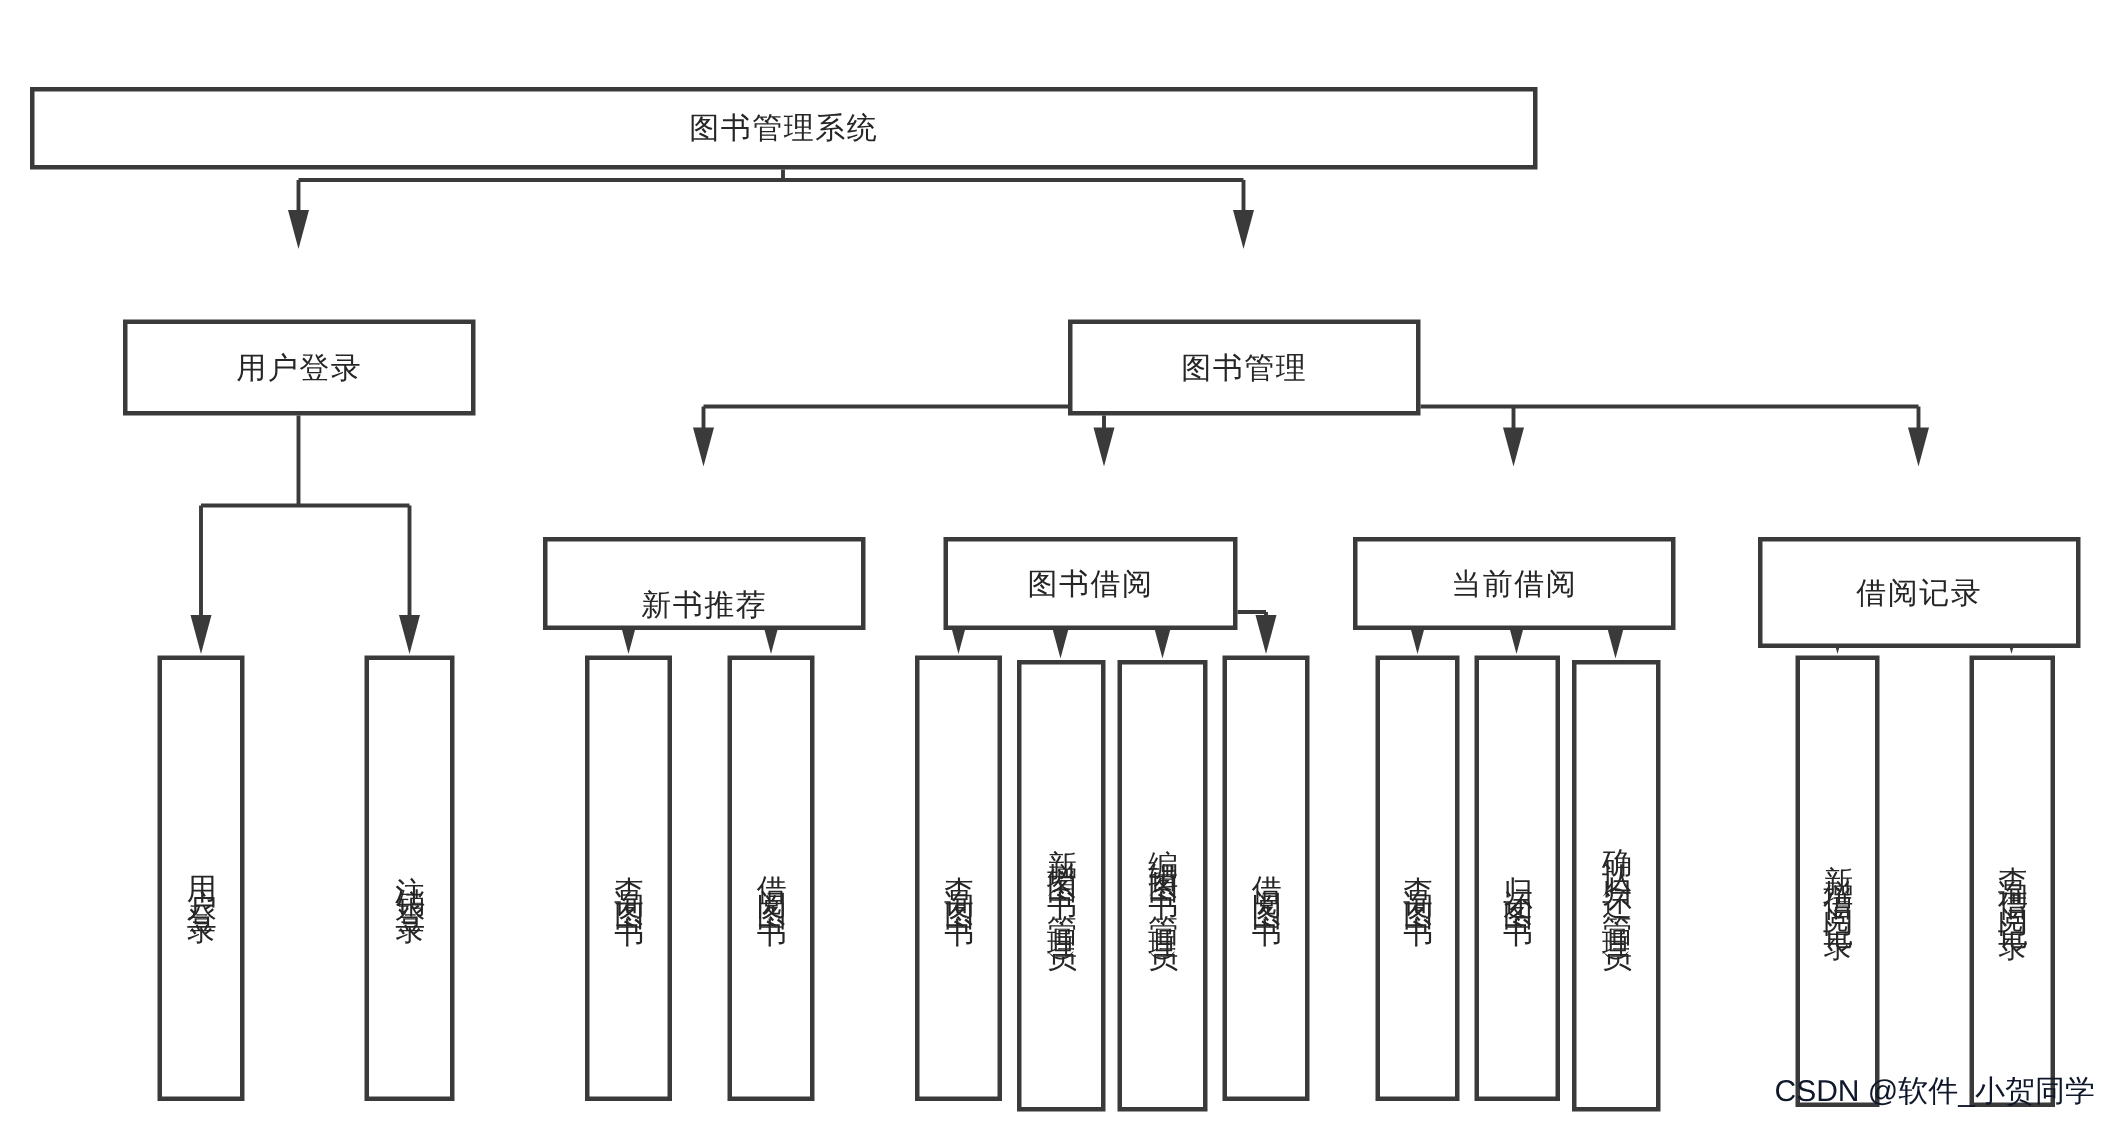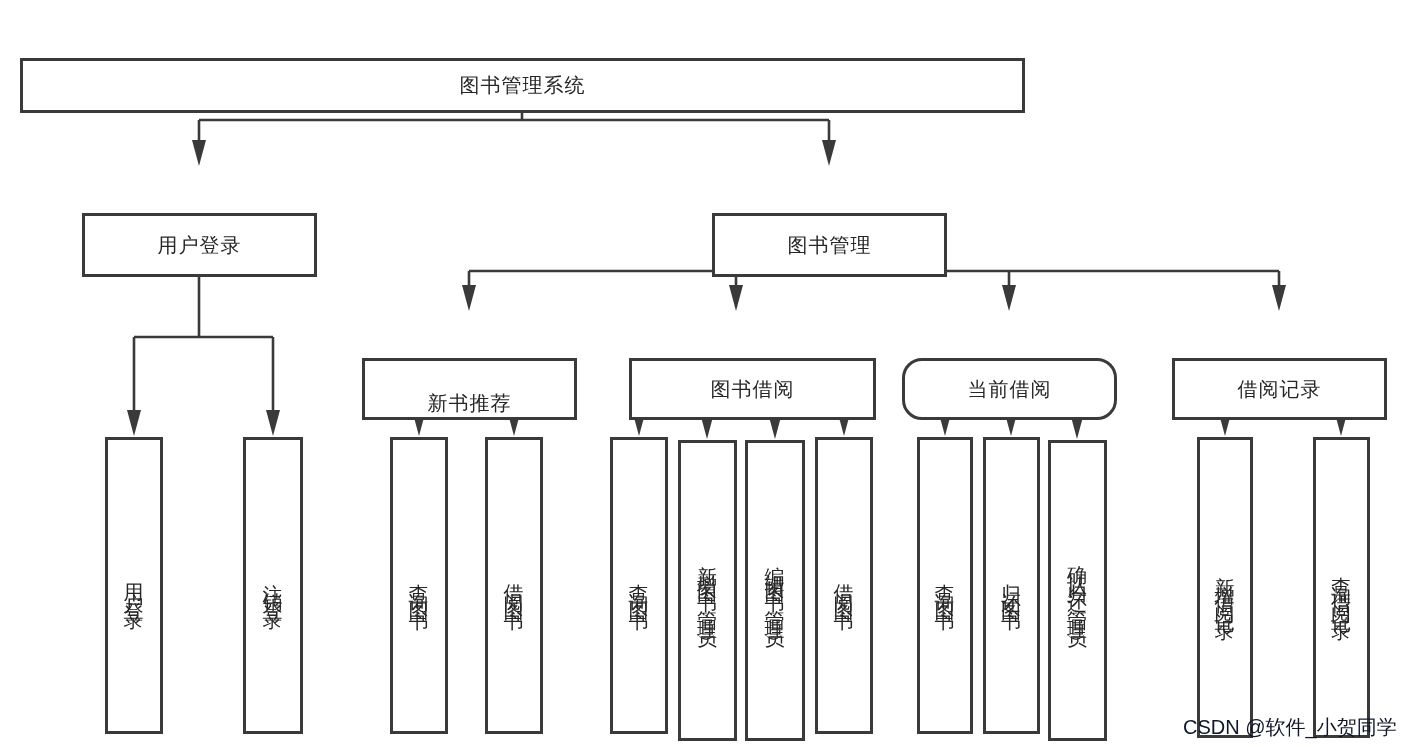--- a/index.html
+++ b/index.html
@@ -93,27 +93,27 @@
   <div class="hbox" style="left:82px; top:168px; width:235px; height:64px;">
     <span>用户登录</span>
   </div>
   <div class="hbox" style="left:712px; top:168px; width:235px; height:64px;">
     <span>图书管理</span>
   </div>
 
   <div class="hbox" style="left:362px; top:313px; width:215px; height:62px;align-items:flex-end;">
     <span>新书推荐</span>
   </div>
-  <div class="hbox" style="left:629px; top:313px; width:247px; height:62px;">
+  <div class="hbox" style="left:629px; top:313px; width:196px; height:62px;">
     <span>图书借阅</span>
   </div>
-  <div class="hbox" style="left:902px; top:313px; width:215px; height:62px;border-radius:20px;">
+  <div class="hbox" style="left:902px; top:313px; width:215px; height:62px;">
     <span>当前借阅</span>
   </div>
-  <div class="hbox" style="left:1172px; top:313px; width:215px; height:62px;">
+  <div class="hbox" style="left:1172px; top:313px; width:215px; height:74px;">
     <span>借阅记录</span>
   </div>
 
   <div class="vbox" style="left:105px; top:437px; width:58px; height:297px;">
     <span class="vtext">用户登录</span>
   </div>
   <div class="vbox" style="left:243px; top:437px; width:60px; height:297px;">
     <span class="vtext">注销登录</span>
   </div>
 

